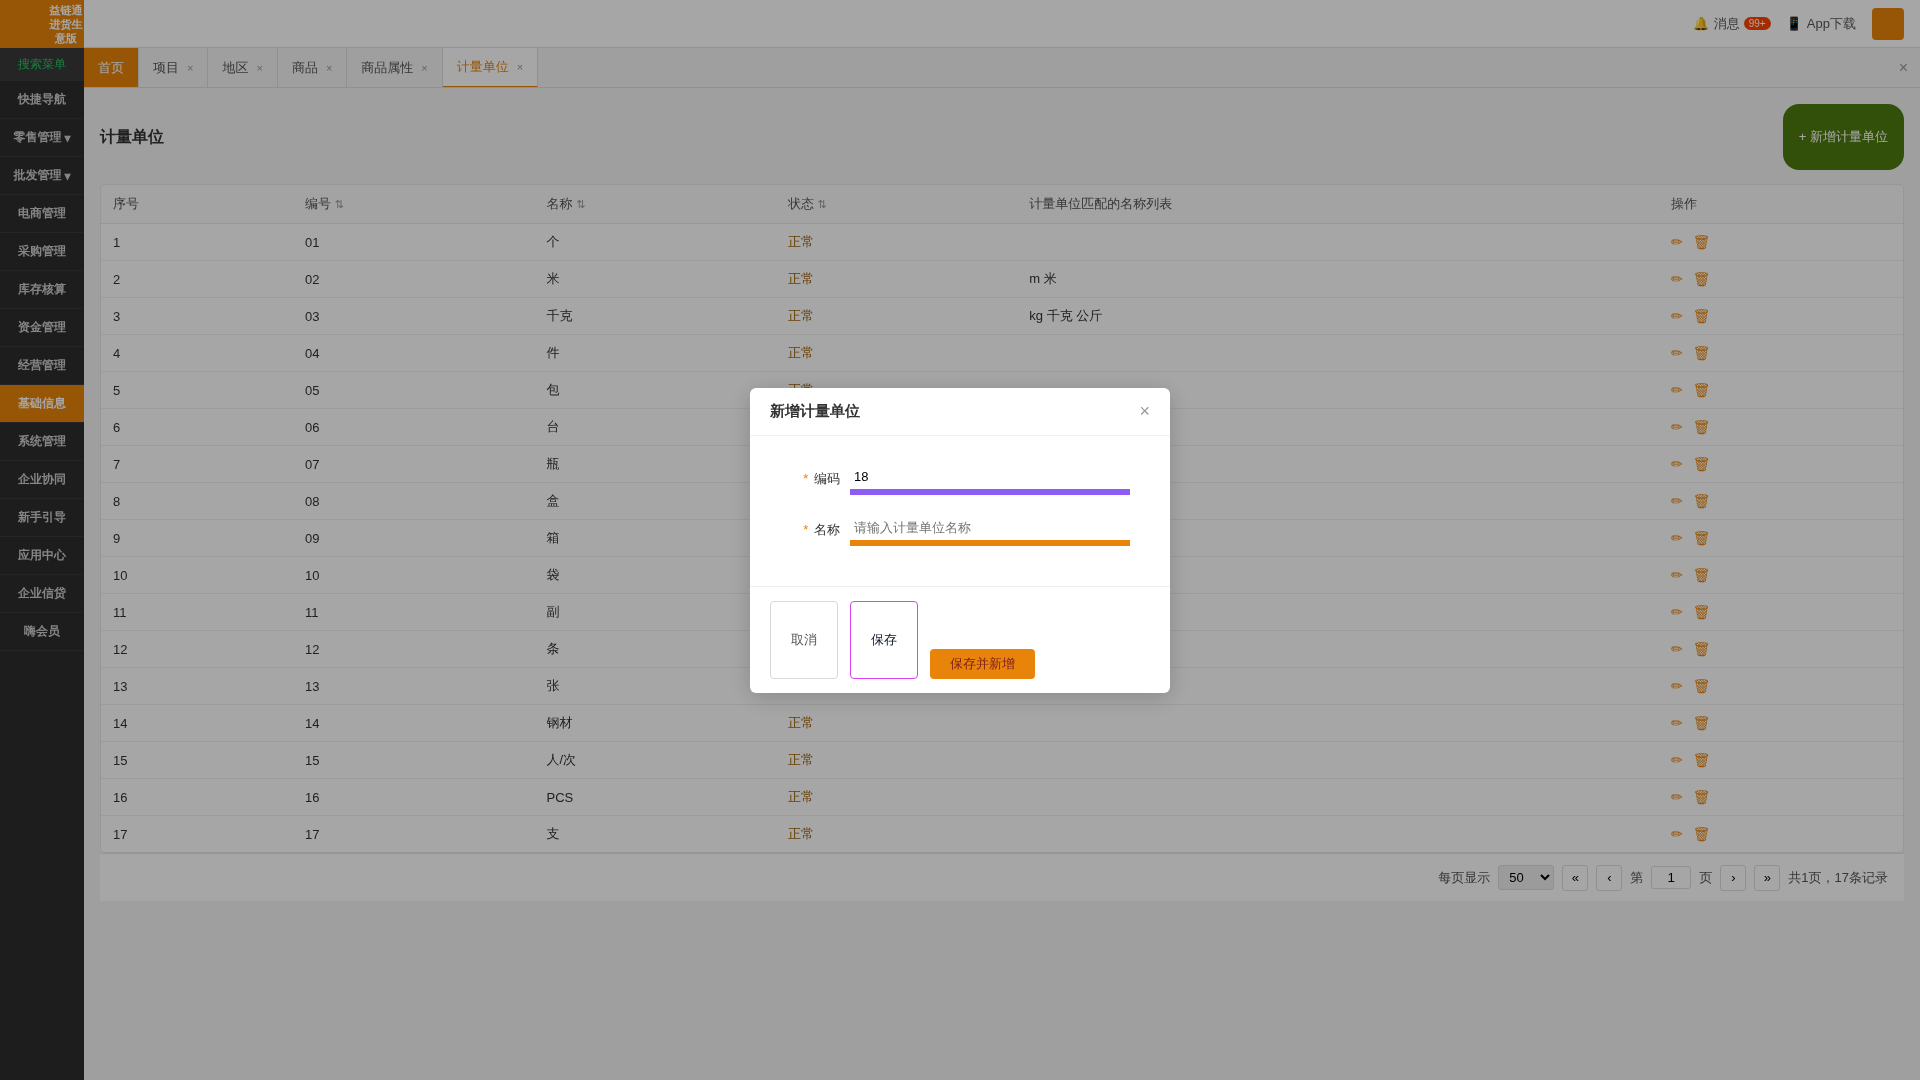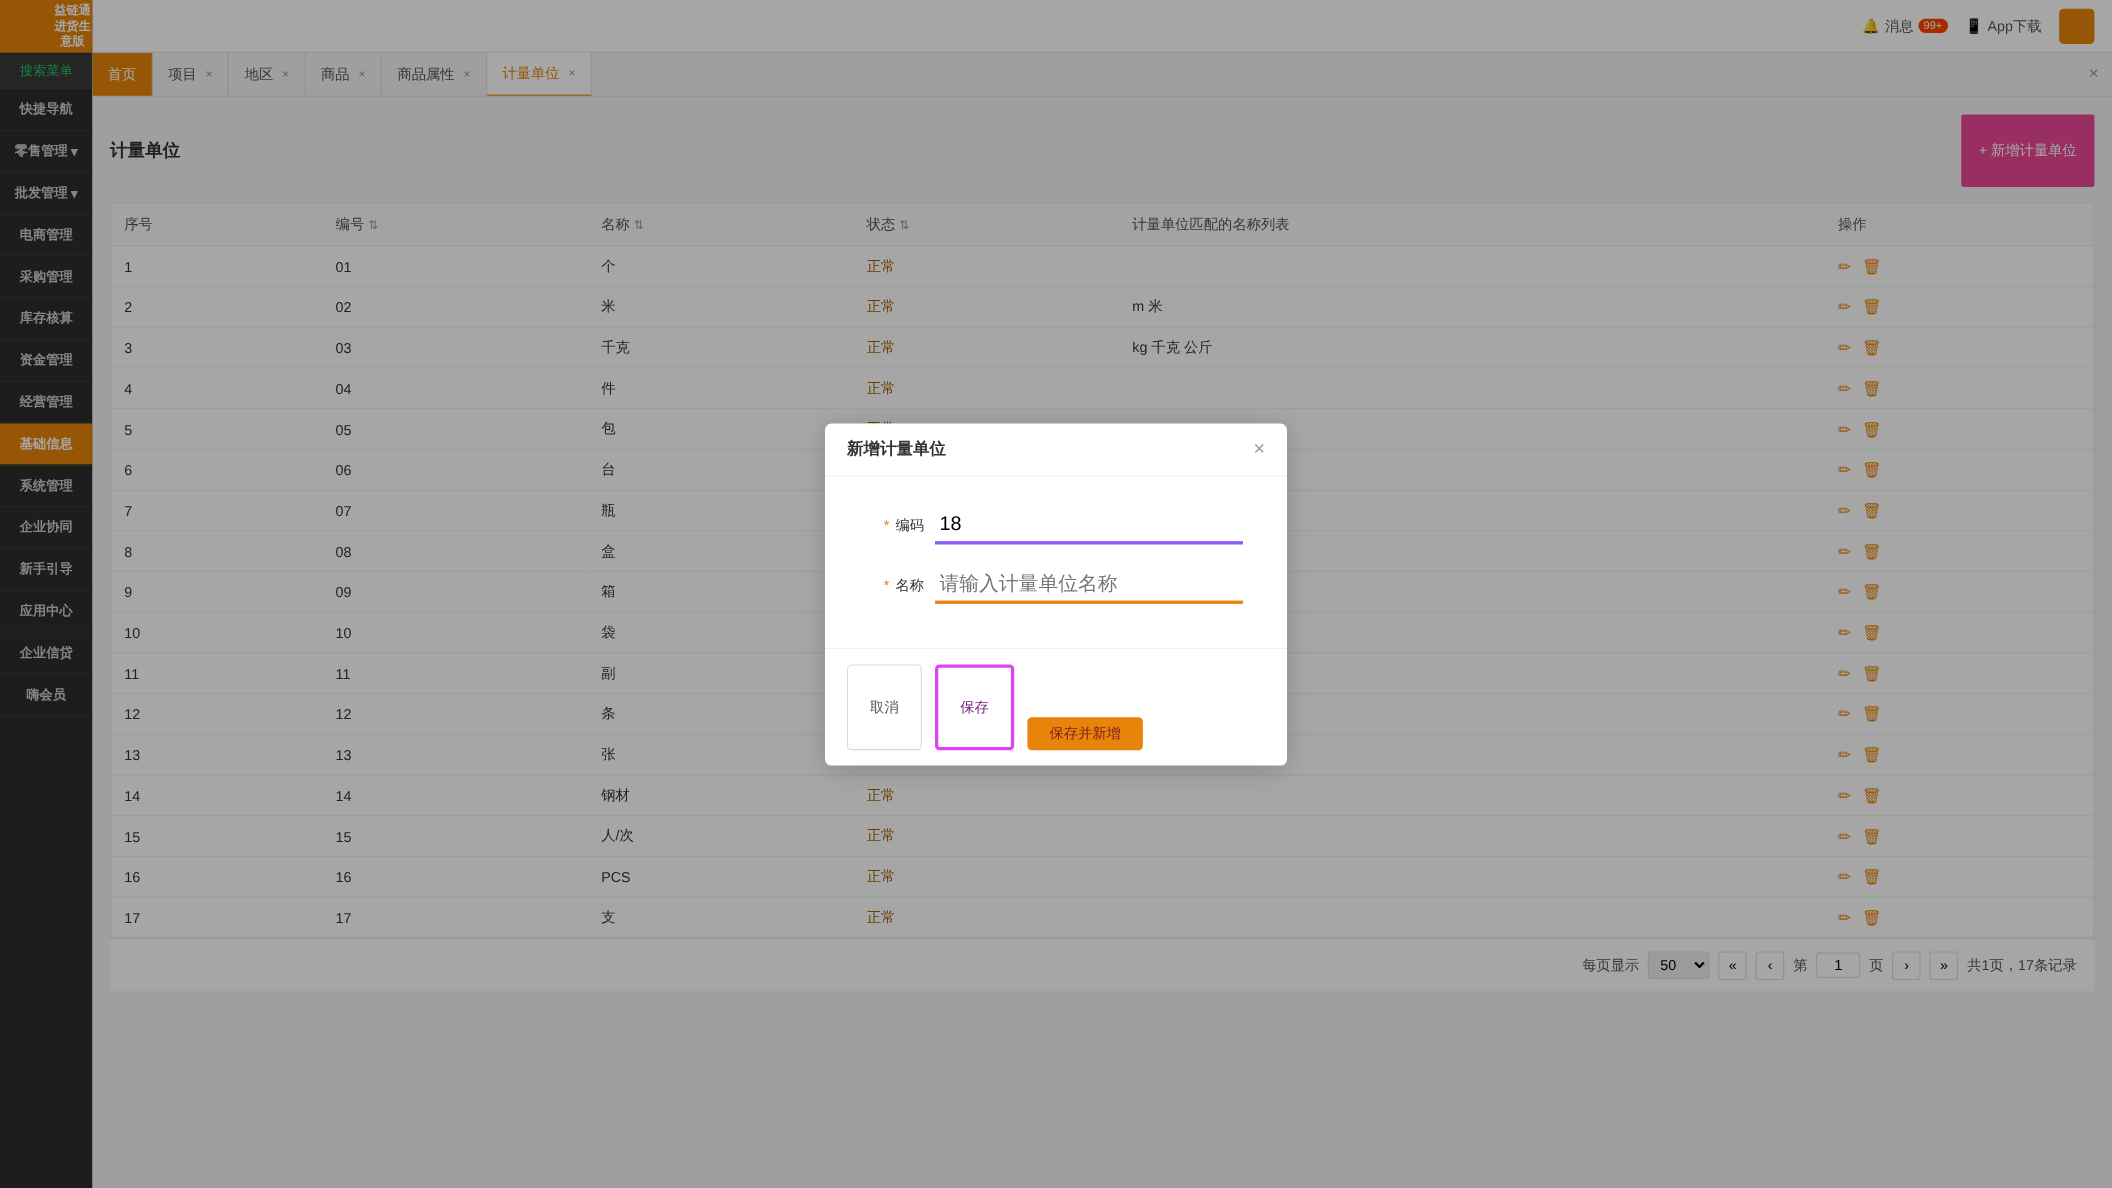--- a/index.html
+++ b/index.html
@@ -109,25 +109,25 @@
       font-size: 16px;
       font-weight: bold;
       color: #333;
       margin-bottom: 14px;
       display: flex;
       align-items: center;
       justify-content: space-between;
     }
 
     .add-btn {
-      background: #ec4899;
+      background: #4d7c0f;
       color: white;
       border: none;
       padding: 24px 16px;
-      border-radius: 2px;
+      border-radius: 16px;
       font-size: 13px;
       cursor: pointer;
     }
 
     
     .table-wrap {
       background: white;
       border-radius: 4px;
       overflow: hidden;
       border: 1px solid #e8e8e8;
@@ -247,45 +247,45 @@
       color: #333;
       width: 60px;
       text-align: right;
       padding-right: 10px;
       flex-shrink: 0;
     }
     .required-star { color: #e8840a; margin-right: 2px; }
     .form-input {
       flex: 1;
       border: none;
-      border-bottom: 3px solid #8b5cf6;
+      border-bottom: 6px solid #8b5cf6;
       padding: 5px 4px;
-      font-size: 18px;
+      font-size: 13px;
       outline: none;
     }
     .form-input.name-input { border-bottom-color: #e8840a; }
     .modal-footer {
       padding: 14px 20px;
       border-top: 1px solid #f0f0f0;
       display: flex;
       gap: 12px;
     }
     .btn-cancel {
       border: 1px solid #d9d9d9;
       background: white;
       color: #555;
       padding: 6px 20px;
       border-radius: 4px;
       font-size: 13px;
       cursor: pointer;
     }
     .btn-save {
-      border: 3px solid #d946ef;
+      border: 1px solid #d946ef;
       background: white;
-      color: #701a75;
+      color: #0f172a;
       padding: 6px 20px;
       border-radius: 4px;
       font-size: 13px;
       cursor: pointer;
     }
     .btn-save-new {
       border: none;
       background: #e8840a;
       color: #7f1d1d;
       padding: 6px 20px;

